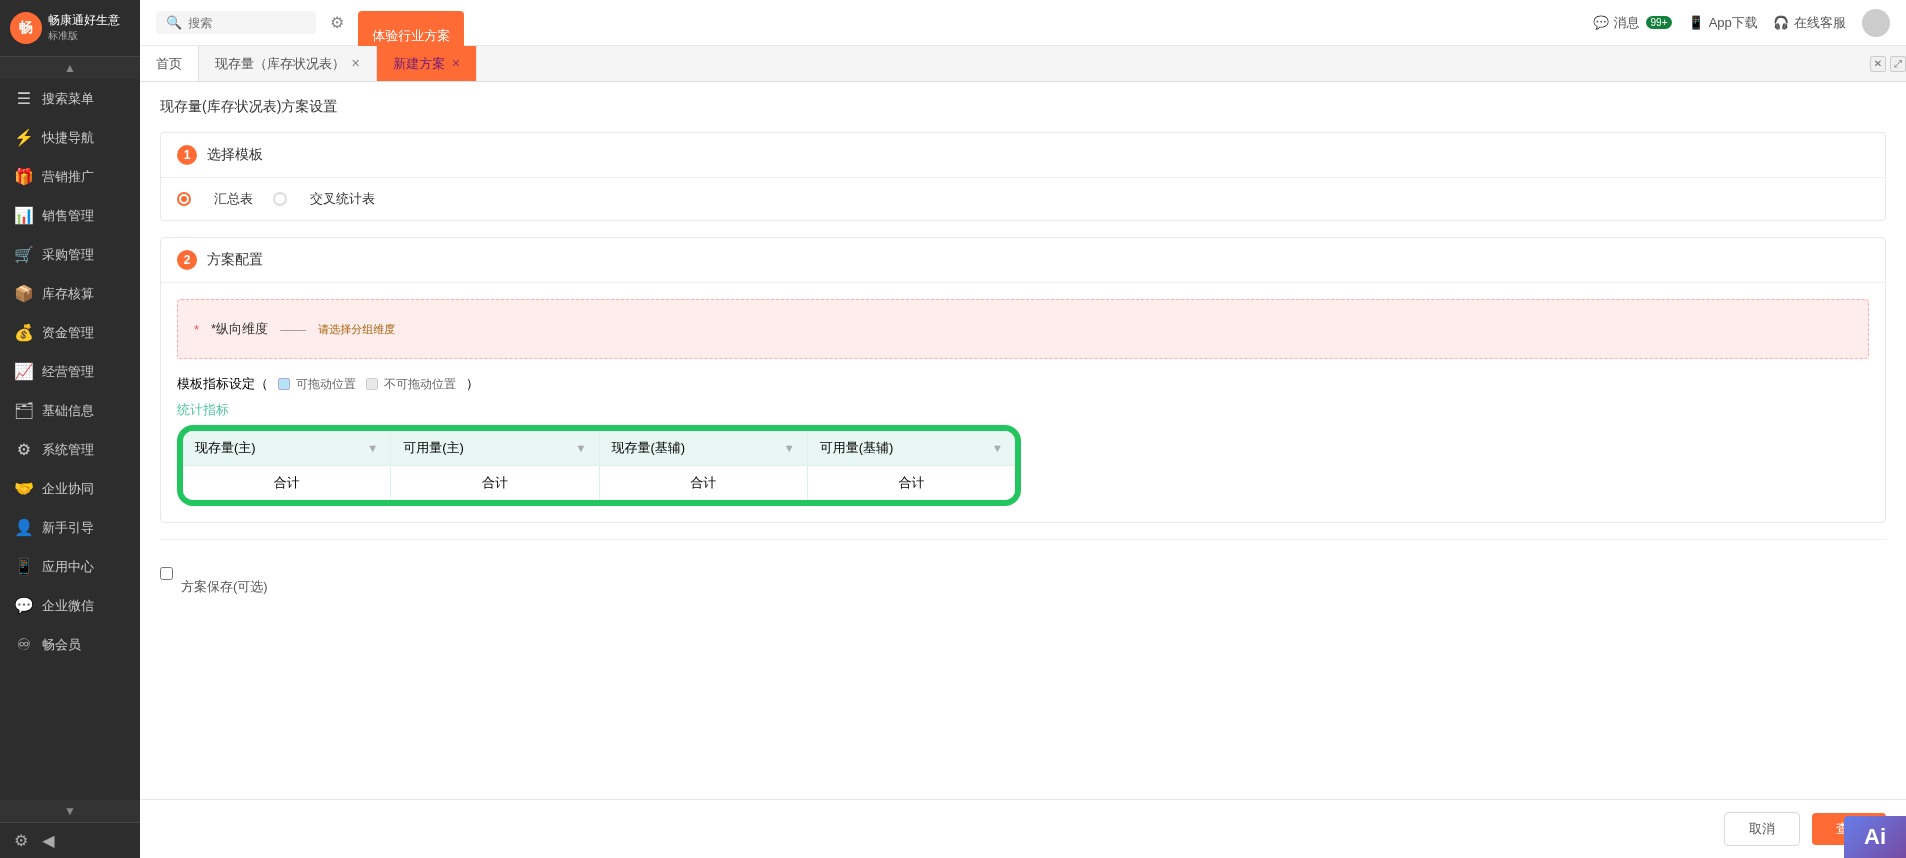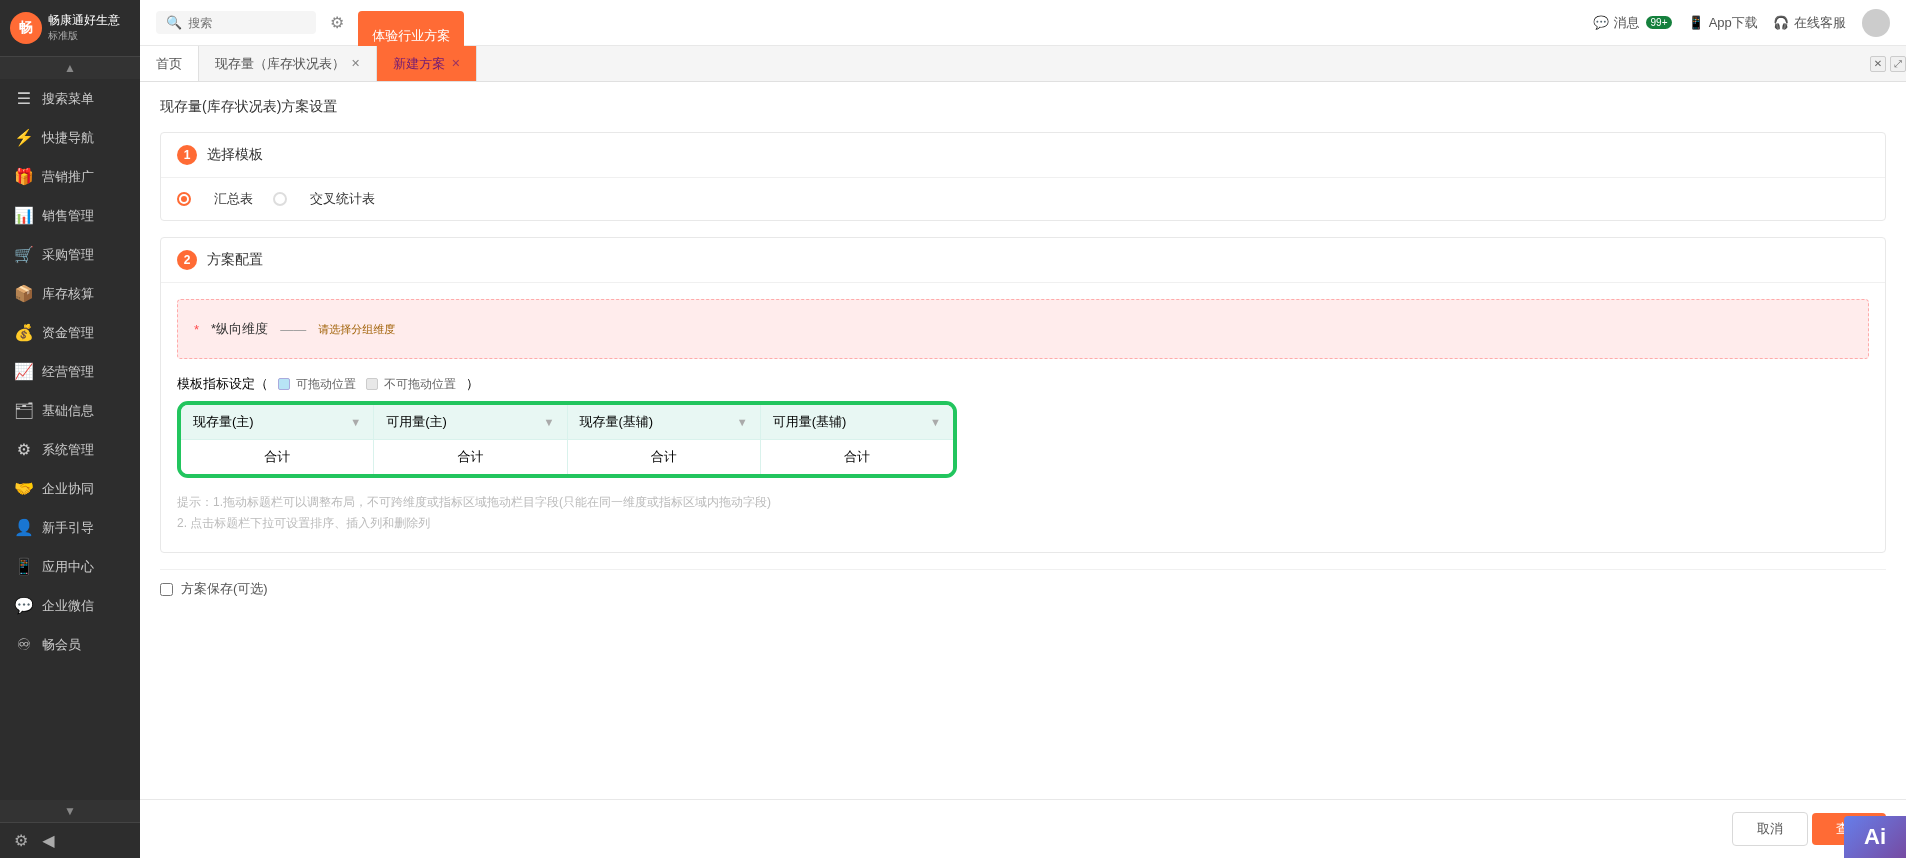--- a/index.html
+++ b/index.html
@@ -174,24 +174,24 @@
       margin-bottom: 8px;
     }
     .legend-item { display: flex; align-items: center; gap: 6px; font-size: 12px; color: #666; }
     .legend-dot {
       width: 12px; height: 12px; border-radius: 2px;
     }
     .legend-dot.draggable { background: #b7e4f5; border: 1px solid #aad; }
     .legend-dot.not-draggable { background: #e8e8e8; border: 1px solid #ccc; }
 
     .stats-table {
-      border: 4px solid #22c55e;
-      border-radius: 11px;
+      border: 6px solid #22c55e;
+      border-radius: 16px;
       overflow: hidden;
-      width: 780px;
+      width: 844px;
     }
     .stats-table-label {
       color: #52c4a0; font-size: 13px; margin-bottom: 6px;
     }
     .stats-row {
       display: flex;
     }
     .stats-cell {
       flex: 1;
       padding: 8px 12px;
@@ -210,28 +210,28 @@
     }
     .hint-item { margin-bottom: 4px; }
 
     .footer-save {
       display: flex; align-items: center; gap: 8px;
       padding: 10px 0;
       border-top: 1px solid #f0f0f0;
       margin-top: 10px;
     }
     .footer-checkbox { cursor: pointer; }
-    .footer-save-label { font-size: 13px; color: #555; }
+    .footer-save-label { font-size: 13px; color: #555; margin-top: 28px; }
 
     
     .action-bar {
       background: #fff;
       border-top: 1px solid #e8e8e8;
       padding: 12px 20px;
-      display: flex; justify-content: flex-end; gap: 4px;
+      display: flex; justify-content: flex-end; gap: 12px;
       align-items: center;
     }
     .btn-cancel {
       background: #fff; border: 1px solid #d9d9d9; color: #555;
       padding: 7px 24px; border-radius: 4px; font-size: 13px; cursor: pointer;
     }
     .btn-query {
       background: #ff6b35; border: none; color: #fff;
       padding: 7px 24px; border-radius: 4px; font-size: 13px; cursor: pointer;
     }
@@ -442,20 +442,21 @@
             <span>可拖动位置</span>
           </div>
           <div class="legend-item">
             <div class="legend-dot not-draggable"></div>
             <span>不可拖动位置</span>
           </div>
           <span>）</span>
         </div>
 
         <div>
+          <div class="stats-table-label">统计指标</div>
           <div class="stats-table">
             <div class="stats-row header">
               <div class="stats-cell">
                 <span>现存量(主)</span>
                 <span class="stats-cell-chevron">▼</span>
               </div>
               <div class="stats-cell">
                 <span>可用量(主)</span>
                 <span class="stats-cell-chevron">▼</span>
               </div>
@@ -478,24 +479,20 @@
               <div class="stats-cell" style="justify-content:center;">
                 <span>合计</span>
               </div>
               <div class="stats-cell" style="justify-content:center;">
                 <span>合计</span>
               </div>
             </div>
           </div>
         </div>
 
-        <div class="hints">
-          <div class="hint-item">提示：<span>1.拖动标题栏可以调整布局，不可跨维度或指标区域拖动栏目字段(只能在同一维度或指标区域内拖动字段)</span></div>
-          <div class="hint-item"><span>2. 点击标题栏下拉可设置排序、插入列和删除列</span></div>
-        </div>
 
       </div>
     </div>
 
     <div class="footer-save">
       <input type="checkbox" class="footer-checkbox" style="">
       <span class="footer-save-label">方案保存(可选)</span>
     </div>
 
   </div>

